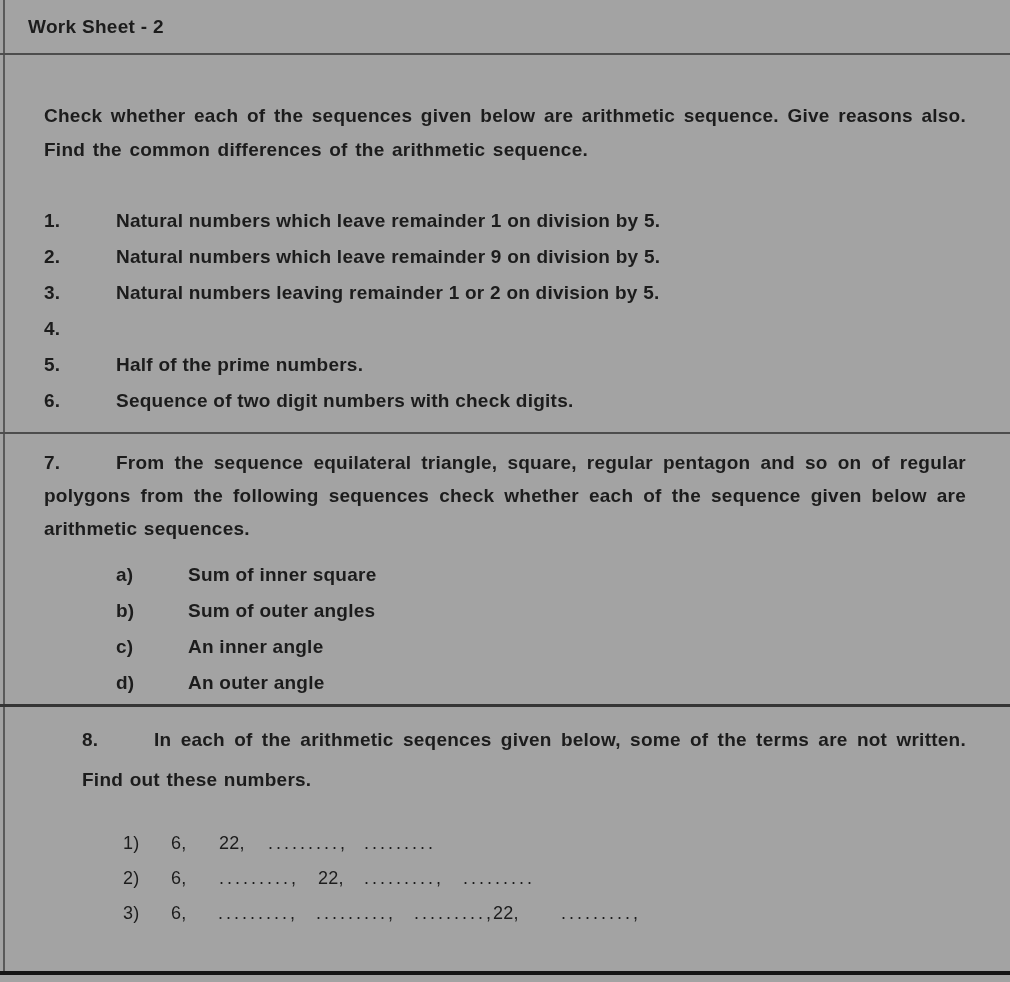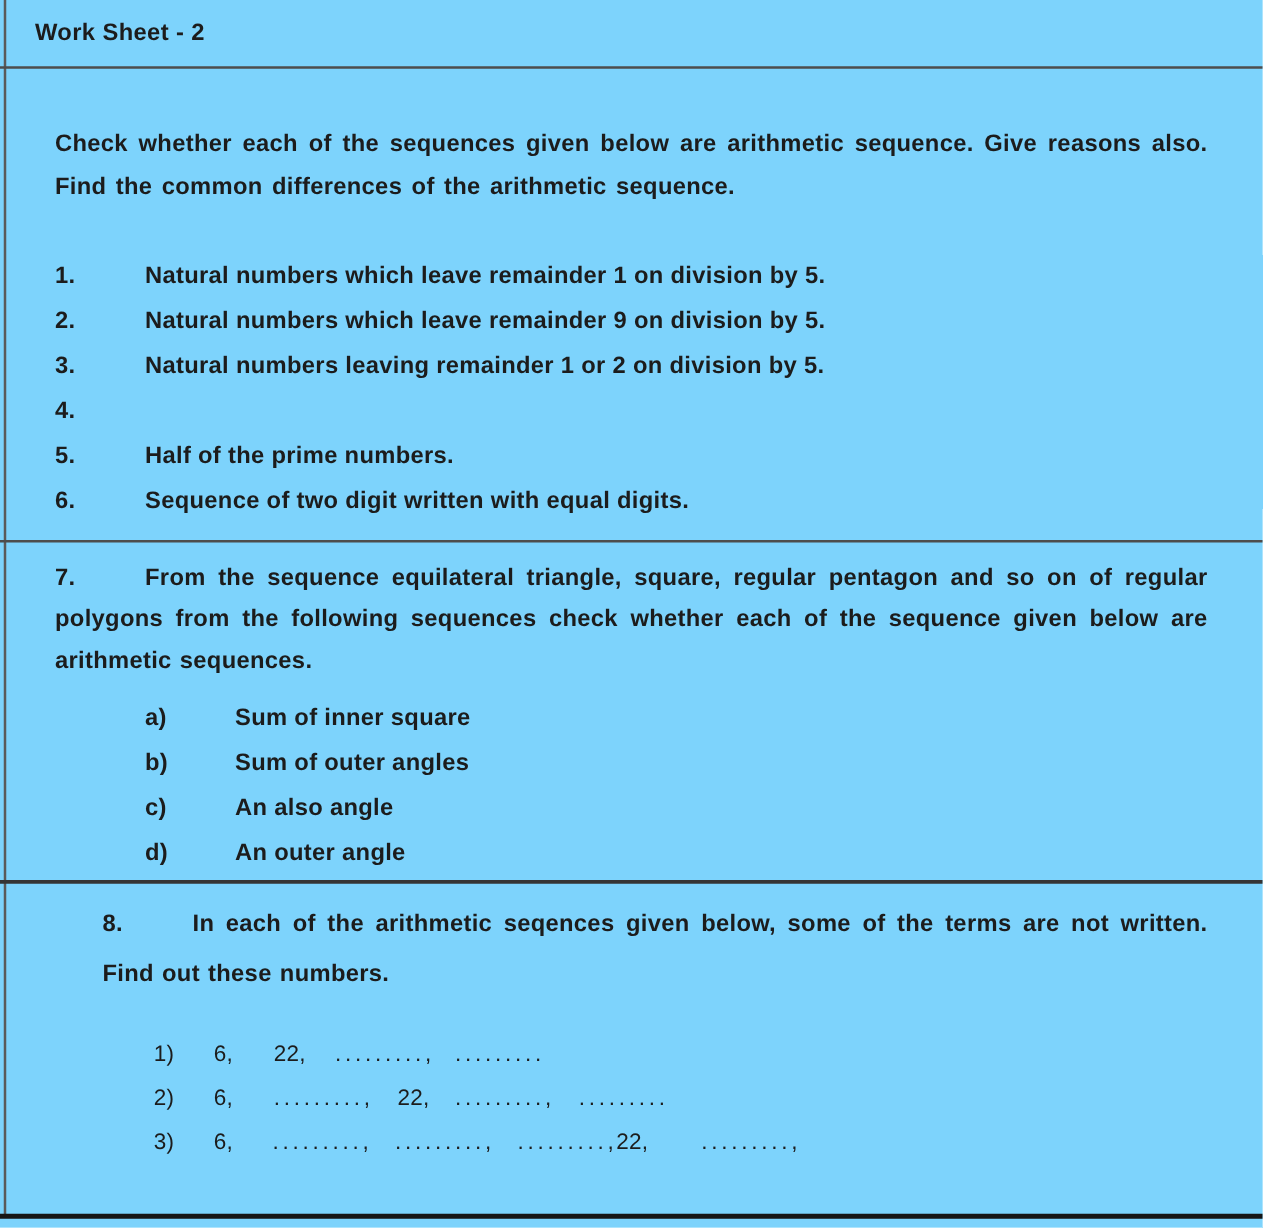--- a/index.html
+++ b/index.html
@@ -11,21 +11,21 @@
     width: 1010px;
     height: 982px;
     position: relative;
     font-family: "Liberation Sans", "DejaVu Sans", sans-serif;
     color: #1c1c1c;
     overflow: hidden;
   }
   .sheet {
     position: absolute;
     inset: 0;
-    background: #7dd3fc;
+    background: #a3a3a3;
   }
   .vline {
     position: absolute;
     left: 3px;
     top: 0;
     width: 2px;
     height: 973px;
     background: #5a5a5a;
   }
   .hline {
@@ -178,39 +178,39 @@
       </li>
       <li>
         <span class="qnum">4.</span>
       </li>
       <li>
         <span class="qnum">5.</span>
         <span class="qtext">Half of the prime numbers.</span>
       </li>
       <li>
         <span class="qnum">6.</span>
-        <span class="qtext">Sequence of two digit written with equal digits.</span>
+        <span class="qtext">Sequence of two digit numbers with check digits.</span>
       </li>
     </ol>
   </section>
 
   <section class="sec sec-b">
     <p class="qpara"><span class="qnum-inline">7.</span><span>From the sequence equilateral triangle, square, regular pentagon and so on of regular polygons from the following sequences check whether each of the sequence given below are arithmetic sequences.</span></p>
     <ul class="sublist">
       <li>
         <span class="sublabel">a)</span>
         <span>Sum of inner square</span>
       </li>
       <li>
         <span class="sublabel">b)</span>
         <span>Sum of outer angles</span>
       </li>
       <li>
         <span class="sublabel">c)</span>
-        <span>An also angle</span>
+        <span>An inner angle</span>
       </li>
       <li>
         <span class="sublabel">d)</span>
         <span>An outer angle</span>
       </li>
     </ul>
   </section>
 
   <section class="sec sec-c">
     <p class="qpara"><span class="qnum-inline">8.</span><span>In each of the arithmetic seqences given below, some of the terms are not written. Find out these numbers.</span></p>

